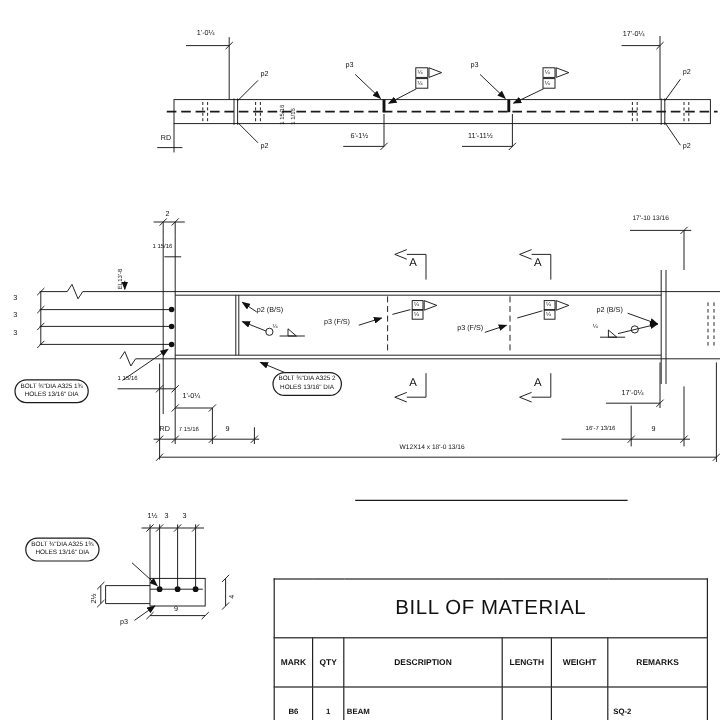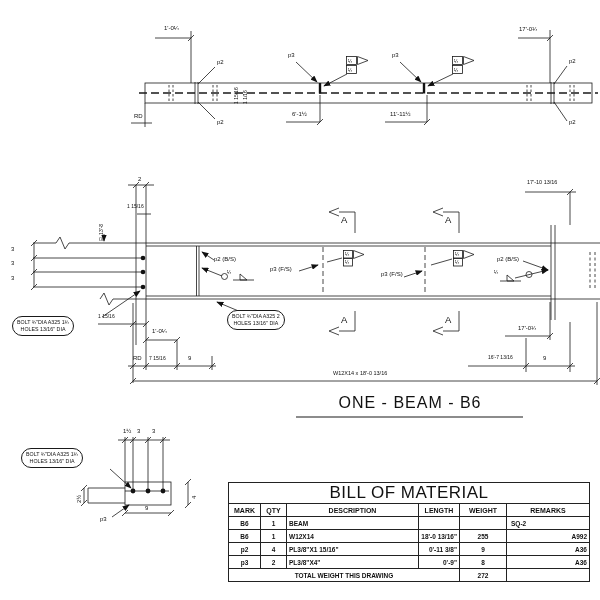--- a/index.html
+++ b/index.html
@@ -13,21 +13,21 @@
   .rot{transform:rotate(-90deg);transform-origin:left top;}
   .bubble{position:absolute;border:0.9px solid #1a1a1a;border-radius:11px;
           font-size:5.3px;line-height:1.3;text-align:center;padding:2px 4px;
           background:#fff;white-space:nowrap;}
   .bubble span{display:block;}
   .dwg-title{position:absolute;left:290px;top:394px;width:240px;text-align:center;
              font-size:16px;letter-spacing:1px;color:#111;}
   table.bom{position:absolute;left:228px;top:482px;width:361px;border-collapse:collapse;
             table-layout:fixed;border:1.6px solid #111;}
   table.bom td{border:1px solid #222;overflow:hidden;white-space:nowrap;
-               font-size:6.5px;font-weight:bold;color:#111;padding:0 2px;height:12px;}
+               font-size:6.5px;font-weight:bold;color:#111;padding:14px 2px;height:12px;}
   table.bom tr.t td{font-size:17px;font-weight:normal;text-align:center;height:20px;letter-spacing:0.5px;}
   table.bom tr.h td{font-size:7px;text-align:center;height:12px;}
   td.c{text-align:center;} td.l{text-align:left;padding-left:4px;}
   td.r{text-align:right;padding-right:3px;}
   td.rem{text-align:right;padding-right:3px;}
   tr.r0 td.rem{text-align:left;padding-left:4px;}
 </style>
 </head>
 <body>
 
@@ -207,21 +207,20 @@
 
   <div class="bubble" style="left:12px;top:316px">
     <span>BOLT ¾"DIA A325 1¾</span>
     <span>HOLES 13/16" DIA</span>
   </div>
   <div class="bubble" style="left:227px;top:310px">
     <span>BOLT ¾"DIA A325 2</span>
     <span>HOLES 13/16" DIA</span>
   </div>
 
-  <div class="dwg-title">ONE - BEAM - B6</div>
 
   <div class="bubble" style="left:21px;top:448px">
     <span>BOLT ¾"DIA A325 1¾</span>
     <span>HOLES 13/16" DIA</span>
   </div>
   <div class="lbl" style="left:123px;top:428px">1½</div>
   <div class="lbl" style="left:137px;top:428px">3</div>
   <div class="lbl" style="left:152px;top:428px">3</div>
   <div class="lbl rot" style="left:76px;top:503px">2½</div>
   <div class="lbl rot" style="left:191px;top:499px">4</div>

